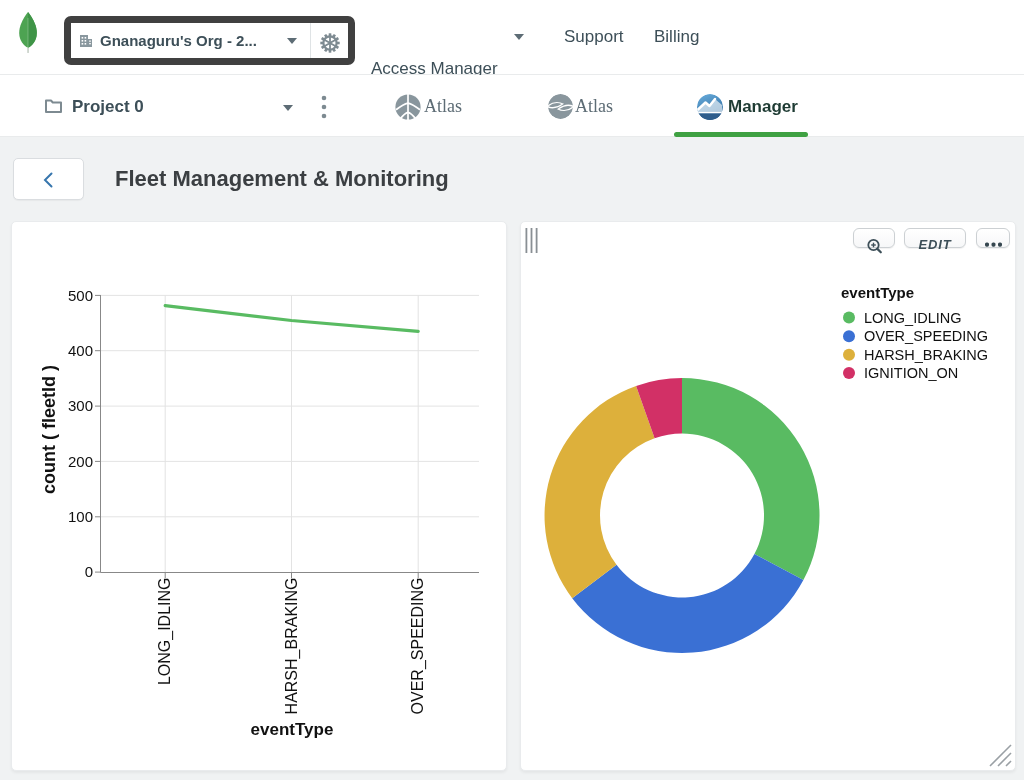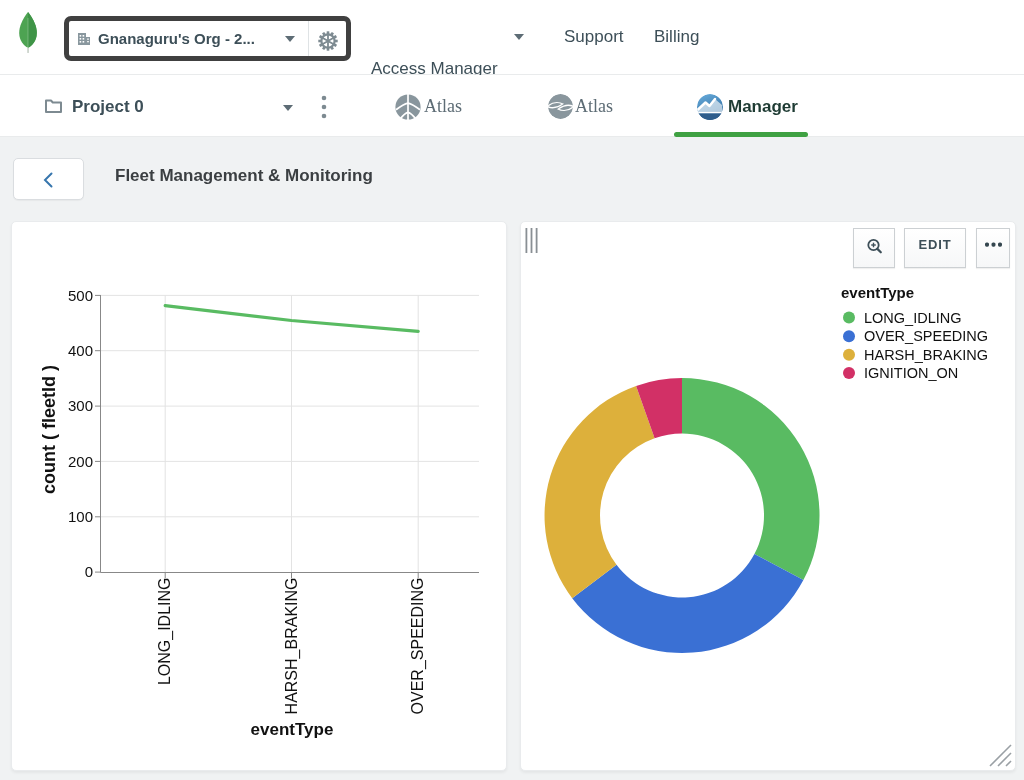--- a/index.html
+++ b/index.html
@@ -1,25 +1,25 @@
 <!DOCTYPE html>
 <html><head>
 <meta charset="utf-8">
 <style>
 html,body{margin:0;padding:0;}
 body{width:1024px;height:780px;background:#f0f2f3;font-family:"Liberation Sans",sans-serif;position:relative;overflow:hidden;}
 .abs{position:absolute;}
 #topbar{position:absolute;left:0;top:0;width:1024px;height:74px;background:#fff;border-bottom:1px solid #e9ebec;}
 #navbar{position:absolute;left:0;top:75px;width:1024px;height:61px;background:#fff;border-bottom:1px solid #e9ebec;text-align:center;}
-.orgbox{position:absolute;left:64px;top:16px;width:277px;height:35px;border:5px solid #404040;border-radius:7px;background:#fff;}
+.orgbox{position:absolute;left:64px;top:16px;width:277px;height:35px;border:7px solid #404040;border-radius:7px;background:#fff;}
 .orgtext{position:absolute;left:29px;top:9px;font-size:15px;font-weight:bold;color:#3d4f58;}
 .navtext{font-size:17px;color:#3d4f58;}
 .tabtext{font-size:18px;color:#5d6c75;font-family:Liberation Serif, serif;}
 .card{position:absolute;background:#fff;border:1px solid #e9ebed;border-radius:5px;box-shadow:0 2px 3px rgba(0,0,0,0.05);box-sizing:border-box;}
-.btn{position:absolute;top:6px;height:40px;background:linear-gradient(#ffffff,#f6f7f8);border:1px solid #ccd0d3;border-radius:0;box-sizing:border-box;box-shadow:0 1px 1px rgba(0,0,0,0.06);}
+.btn{position:absolute;top:6px;height:20px;background:linear-gradient(#ffffff,#f6f7f8);border:1px solid #ccd0d3;border-radius:6px;box-sizing:border-box;box-shadow:0 1px 1px rgba(0,0,0,0.06);font-style:italic;}
 </style>
 </head>
 <body>
 
 <div id="topbar">
 
   <svg class="abs" style="left:18px;top:11px;" width="20" height="43" viewBox="0 0 20 43">
     <path d="M10 1 C4.2 8.5 1.2 15.5 1.2 22 C1.2 29.5 5.8 35 10 36.8 C14.2 35 18.8 29.5 18.8 22 C18.8 15.5 15.8 8.5 10 1 Z" fill="#4da352"></path>
     <path d="M10 1 C15.8 8.5 18.8 15.5 18.8 22 C18.8 29.5 14.2 35 10 36.8 Z" fill="#3f9447"></path>
     <path d="M10 7 L10 36.8" stroke="#ffffff" stroke-width="0.7" opacity="0.35"></path>
@@ -148,21 +148,21 @@
   </svg>
   <div class="abs" style="left:728px;top:22px;font-size:17px;font-weight:bold;color:#1e3b33;">Manager</div>
   <div class="abs" style="left:674px;top:57px;width:134px;height:5px;background:#3fa142;border-radius:2.5px;"></div>
 </div>
 
 <div class="abs" style="left:13px;top:158px;width:71px;height:42px;background:#fff;border:1px solid #dadde0;border-radius:5px;box-sizing:border-box;box-shadow:0 1px 1px rgba(0,0,0,0.04);">
   <svg class="abs" style="left:29px;top:13px;" width="10" height="16" viewBox="0 0 10 16">
     <path d="M8.5 1.5 L2 8 L8.5 14.5" fill="none" stroke="#3776ad" stroke-width="2" stroke-linecap="round"></path>
   </svg>
 </div>
-<div class="abs" style="left:115px;top:166px;font-size:17px;font-weight:bold;color:#3b3f42;">Fleet Management &amp; Monitoring</div>
+<div class="abs" style="left:115px;top:166px;font-size:22px;font-weight:bold;color:#3b3f42;">Fleet Management &amp; Monitoring</div>
 
 <div class="card" style="left:11px;top:221px;width:496px;height:550px;">
 <svg width="494" height="548" viewBox="0 0 494 548">
 
   <g stroke="#e3e3e3" stroke-width="1">
     <line x1="88.5" y1="73.4" x2="467" y2="73.4"></line>
     <line x1="88.5" y1="128.7" x2="467" y2="128.7"></line>
     <line x1="88.5" y1="184.1" x2="467" y2="184.1"></line>
     <line x1="88.5" y1="239.4" x2="467" y2="239.4"></line>
     <line x1="88.5" y1="294.8" x2="467" y2="294.8"></line>

